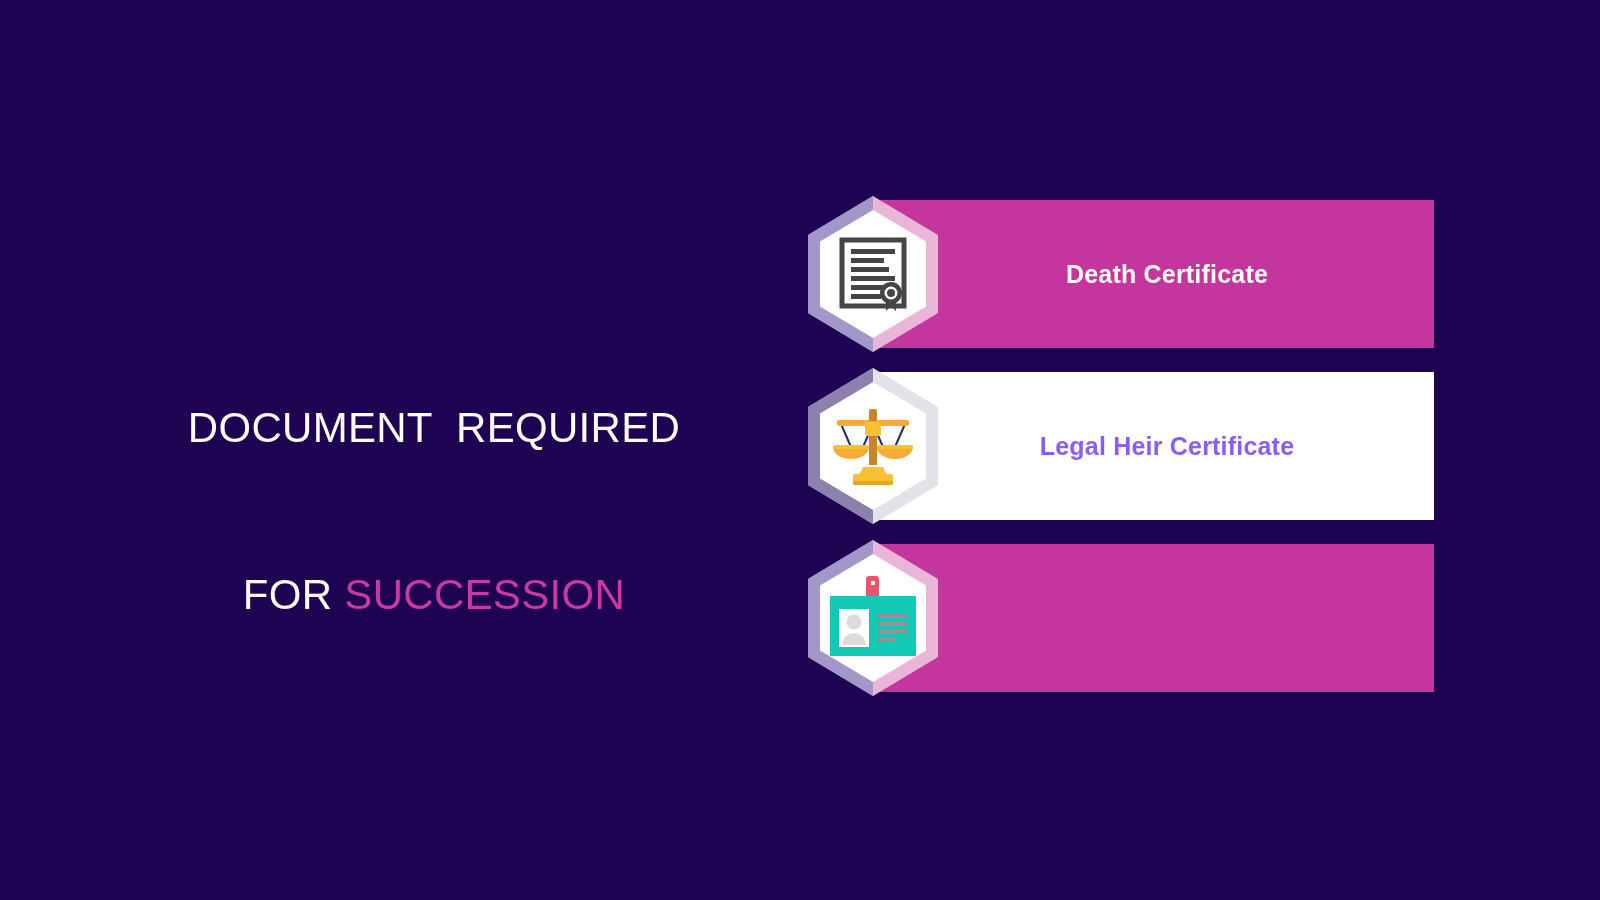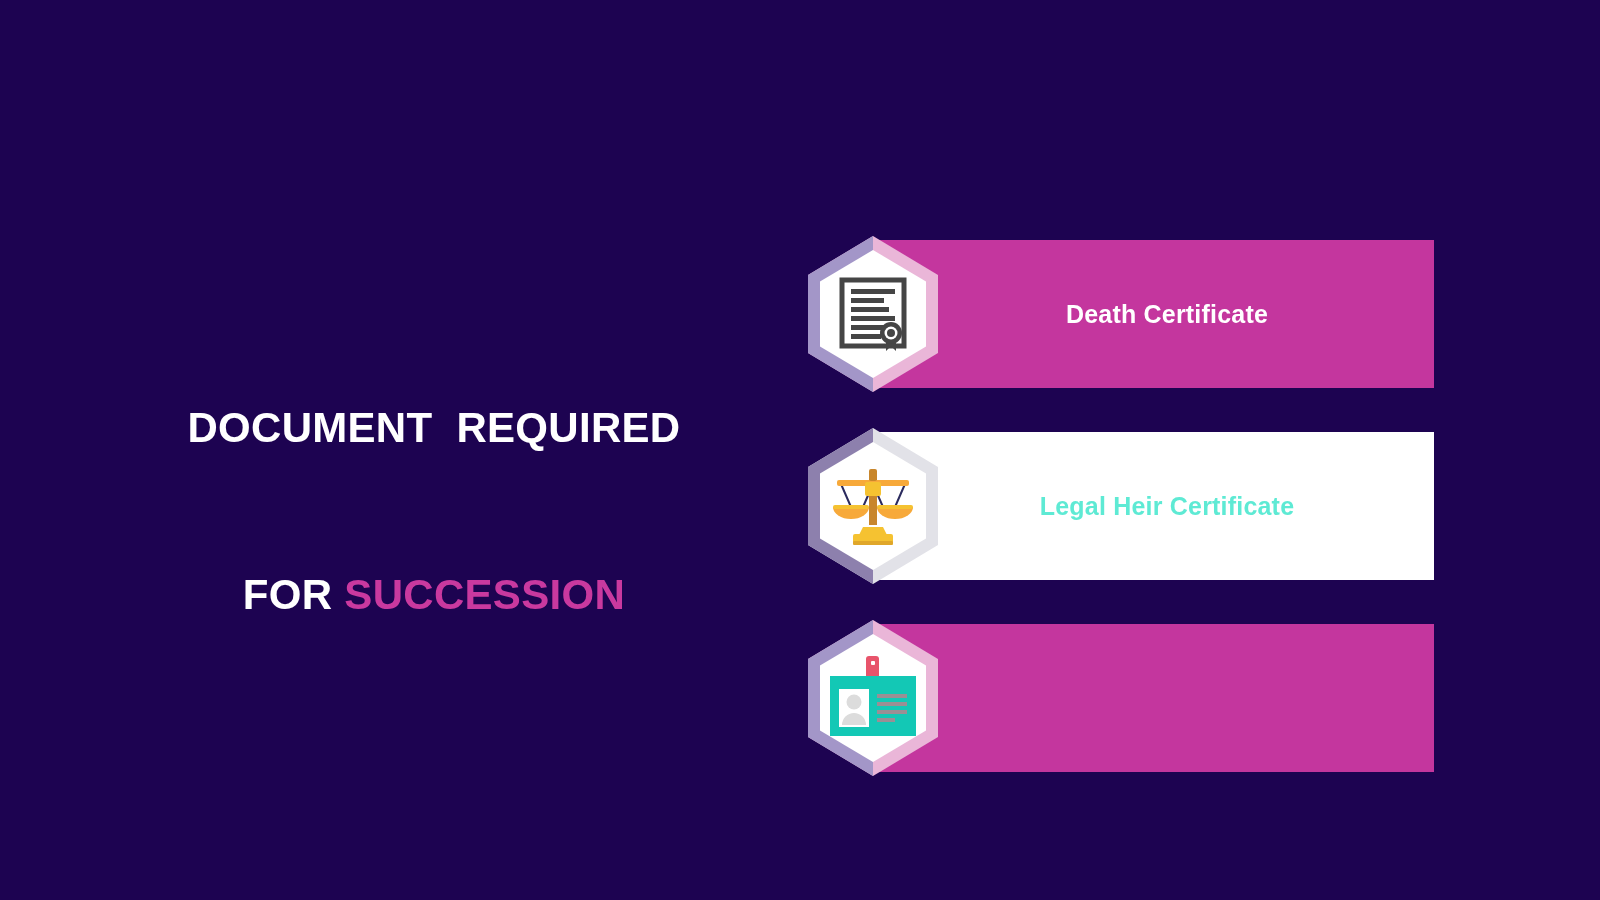--- a/index.html
+++ b/index.html
@@ -21,21 +21,21 @@
   }
 
   
   .heading {
     position: absolute;
     left: 120px;
     top: 344px;
     width: 580px;
     text-align: center;
     font-size: 42px;
-    font-weight: bold;
+    font-weight: normal;
     line-height: 1.33;
     letter-spacing: 0.3px;
     color: #ffffff;
     white-space: pre-wrap;
   }
   .heading .accent {
     color: #c9399f;
     text-align: center;
   }
 
@@ -43,21 +43,20 @@
   .rows {
     position: absolute;
     left: 808px;
     top: 200px;
   }
   .row {
     position: relative;
     width: 626px;
     height: 152px;
     margin-bottom: 20px;
-    margin-top: 40px;
   }
   .row-bar {
     position: absolute;
     left: 66px;
     top: 0;
     width: 560px;
     height: 148px;
   }
   .row-bar.magenta { background: #c4369e; }
   .row-bar.white   { background: #ffffff; }
@@ -72,21 +71,21 @@
     align-items: center;
     justify-content: center;
     font-size: 25px;
     font-weight: bold;
     letter-spacing: 0.2px;
     text-align: center;
     padding-left: 26px;
     box-sizing: border-box;
   }
   .row-label.on-magenta { color: #ffffff; }
-  .row-label.on-white   { color: #5eead4; }
+  .row-label.on-white   { color: #8b5cf6; }
 
   
   .hex {
     position: absolute;
     left: 0;
     top: -4px;
     width: 130px;
     height: 156px;
   }
   .hex svg { display: block; }

